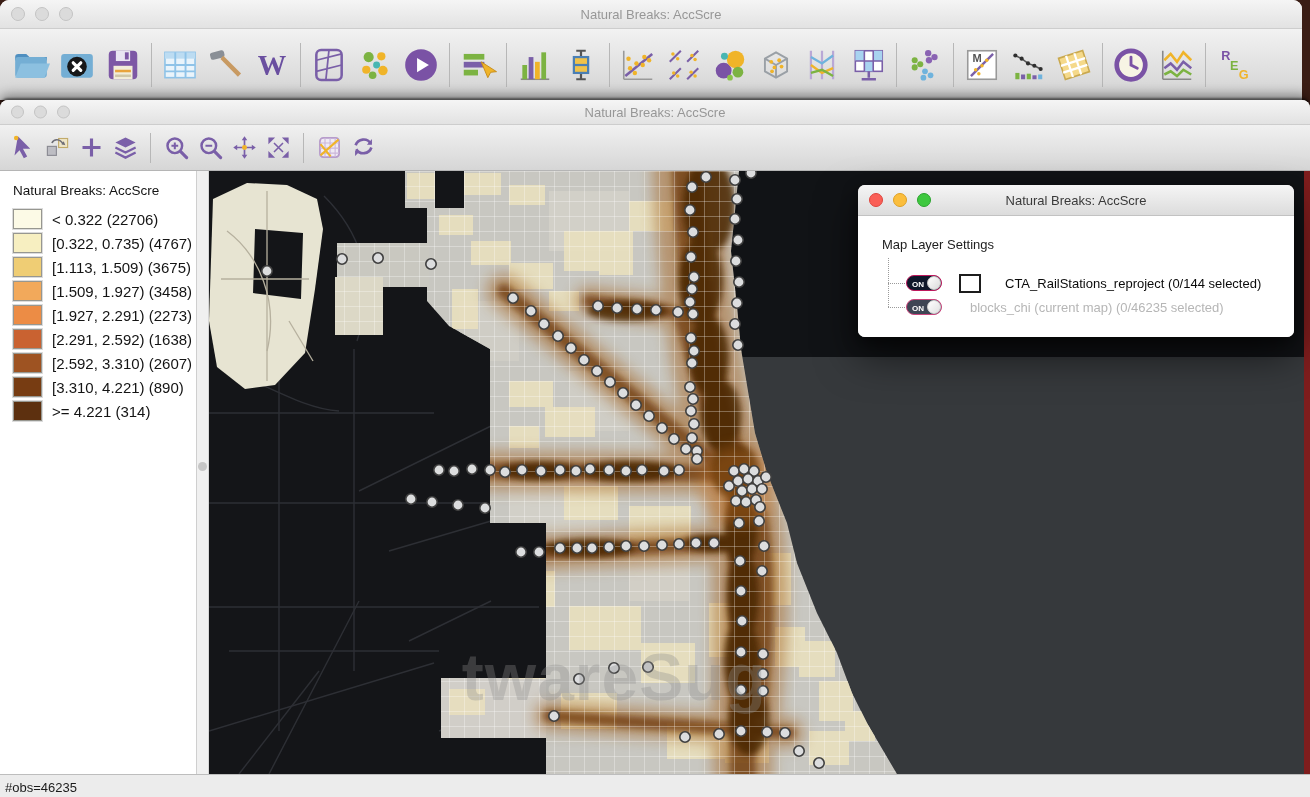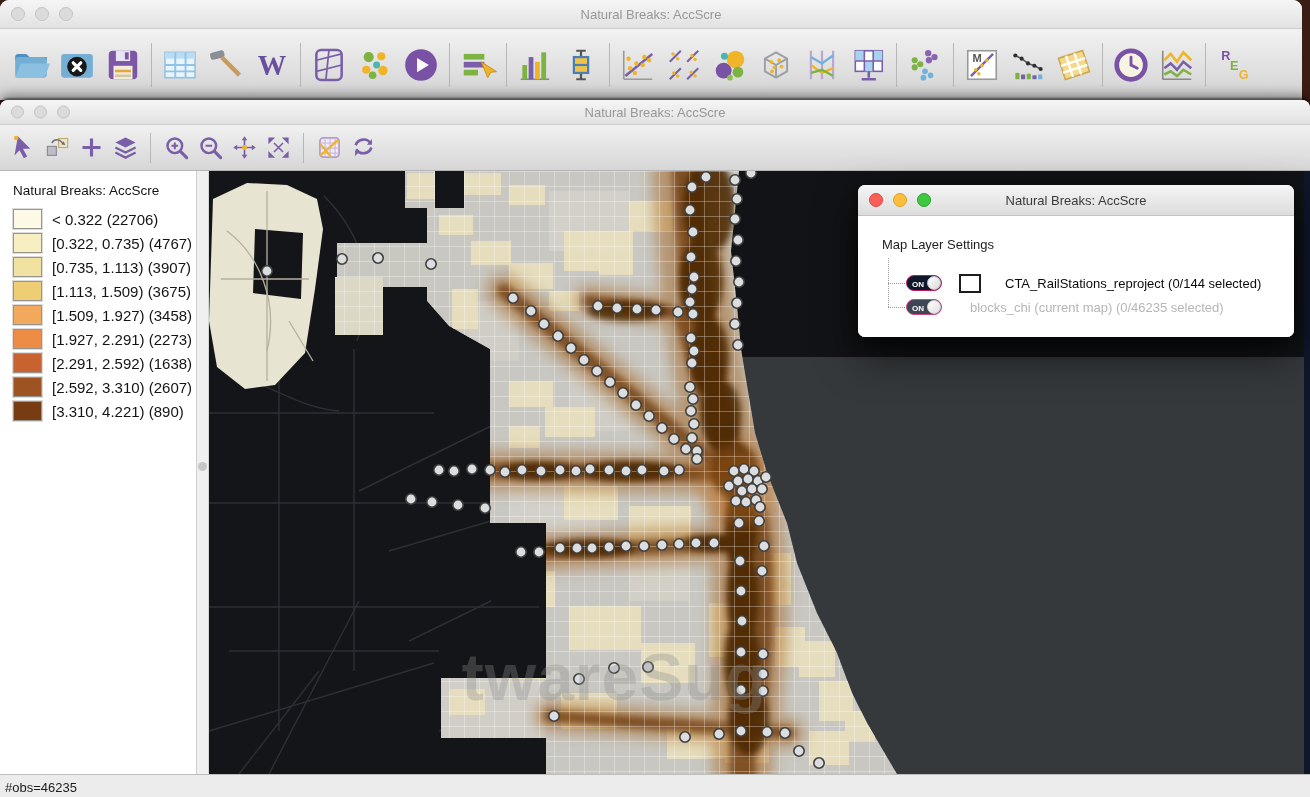--- a/index.html
+++ b/index.html
@@ -49,21 +49,21 @@
   .legend-row { display:flex; align-items:center; height:24px; }
   .legend-swatch { width:27px; height:18px; border:1px solid #979790;
     box-shadow:0 0 0 1px #dcdcdc; margin-right:10px; flex:0 0 auto; }
   .legend-label { font-size:15px; color:#141414; white-space:nowrap; }
 
   #splitter { width:12px; background:#f0f0f0; border-right:1px solid #d6d6d6;
     position:relative; box-sizing:border-box; }
   #splitter .handle { position:absolute; top:291px; left:1px; width:9px; height:9px;
     border-radius:50%; background:#c6c6c6; }
 
-  #map-area { position:relative; width:1095px; height:603px; background:#0f172a; overflow:hidden;padding-left:40px; }
+  #map-area { position:relative; width:1095px; height:603px; background:#7f1d1d; overflow:hidden;padding-left:40px; }
   #map-canvas { position:absolute; left:0; top:0; }
   #watermark { position:absolute; left:253px; top:468px; z-index:3;
     font-size:66px; font-weight:bold; letter-spacing:1px;
     color:#8d8d8d; opacity:.33; pointer-events:none; }
 
   #statusbar { height:25px; background:#ececec; border-top:1px solid #bdbdbd;
     display:flex; align-items:center; padding-left:5px; font-size:13px; color:#1b1b1b; }
 
   
   #layer-dialog { position:absolute; left:858px; top:185px; width:436px; height:152px;
@@ -444,24 +444,20 @@
       <div id="legend-rows">
           <div class="legend-row">
             <span class="legend-swatch" style="background: rgb(252, 250, 230);"></span>
             <span class="legend-label">&lt; 0.322 (22706)</span>
           </div>
           <div class="legend-row">
             <span class="legend-swatch" style="background: rgb(247, 239, 193);"></span>
             <span class="legend-label">[0.322, 0.735) (4767)</span>
           </div>
           <div class="legend-row">
-            <span class="legend-swatch" style="background: rgb(241, 226, 162);"></span>
-            <span class="legend-label">[0.735, 1.113) (3907)</span>
-          </div>
-          <div class="legend-row">
             <span class="legend-swatch" style="background: rgb(239, 205, 116);"></span>
             <span class="legend-label">[1.113, 1.509) (3675)</span>
           </div>
           <div class="legend-row">
             <span class="legend-swatch" style="background: rgb(242, 169, 91);"></span>
             <span class="legend-label">[1.509, 1.927) (3458)</span>
           </div>
           <div class="legend-row">
             <span class="legend-swatch" style="background: rgb(236, 140, 69);"></span>
             <span class="legend-label">[1.927, 2.291) (2273)</span>
@@ -470,20 +466,24 @@
             <span class="legend-swatch" style="background: rgb(201, 98, 49);"></span>
             <span class="legend-label">[2.291, 2.592) (1638)</span>
           </div>
           <div class="legend-row">
             <span class="legend-swatch" style="background: rgb(158, 83, 34);"></span>
             <span class="legend-label">[2.592, 3.310) (2607)</span>
           </div>
           <div class="legend-row">
             <span class="legend-swatch" style="background: rgb(119, 60, 18);"></span>
             <span class="legend-label">[3.310, 4.221) (890)</span>
+          </div>
+          <div class="legend-row">
+            <span class="legend-swatch" style="background: rgb(93, 48, 15);"></span>
+            <span class="legend-label">&gt;= 4.221 (314)</span>
           </div>
         </div>
     </div>
 
     <div id="splitter">
       <div class="handle"></div>
     </div>
 
     <div id="map-area">
       <svg id="map-canvas" width="1095" height="603" viewBox="0 0 1095 603">

